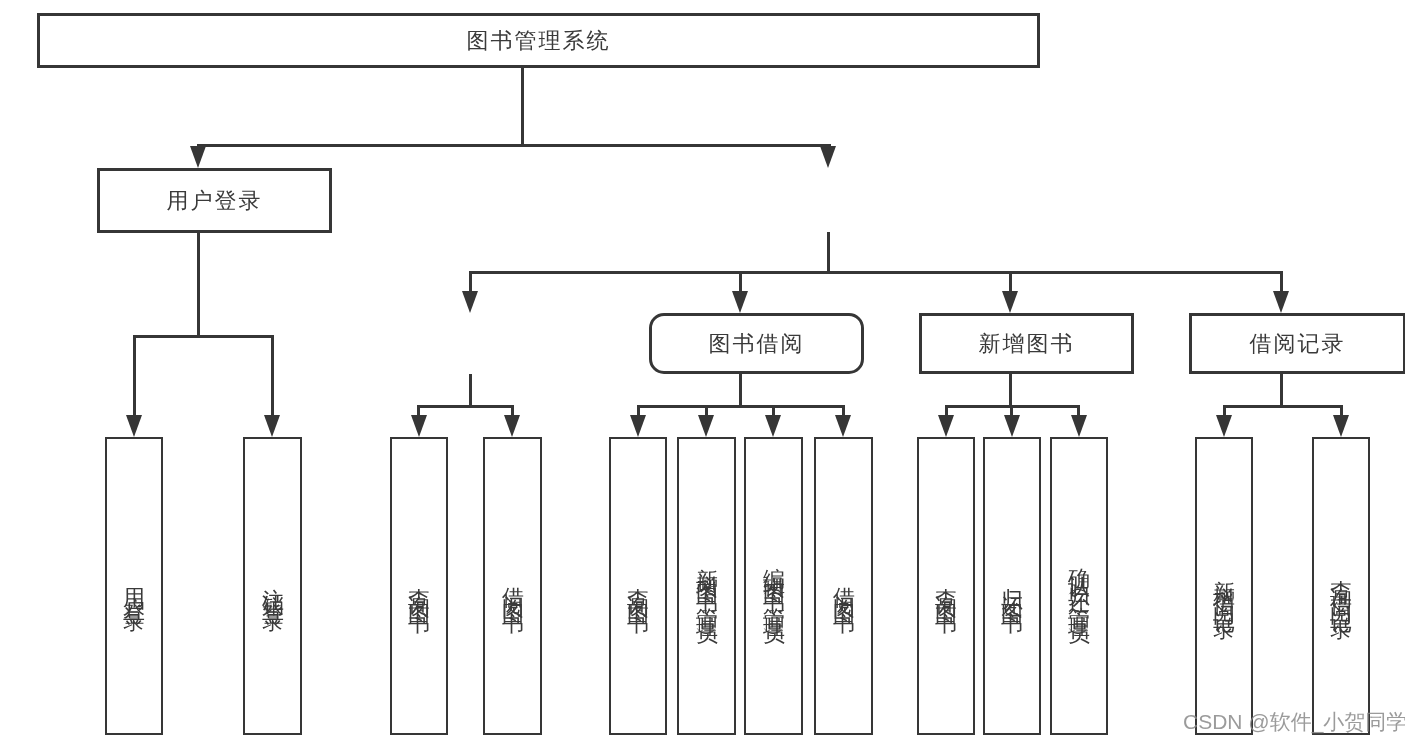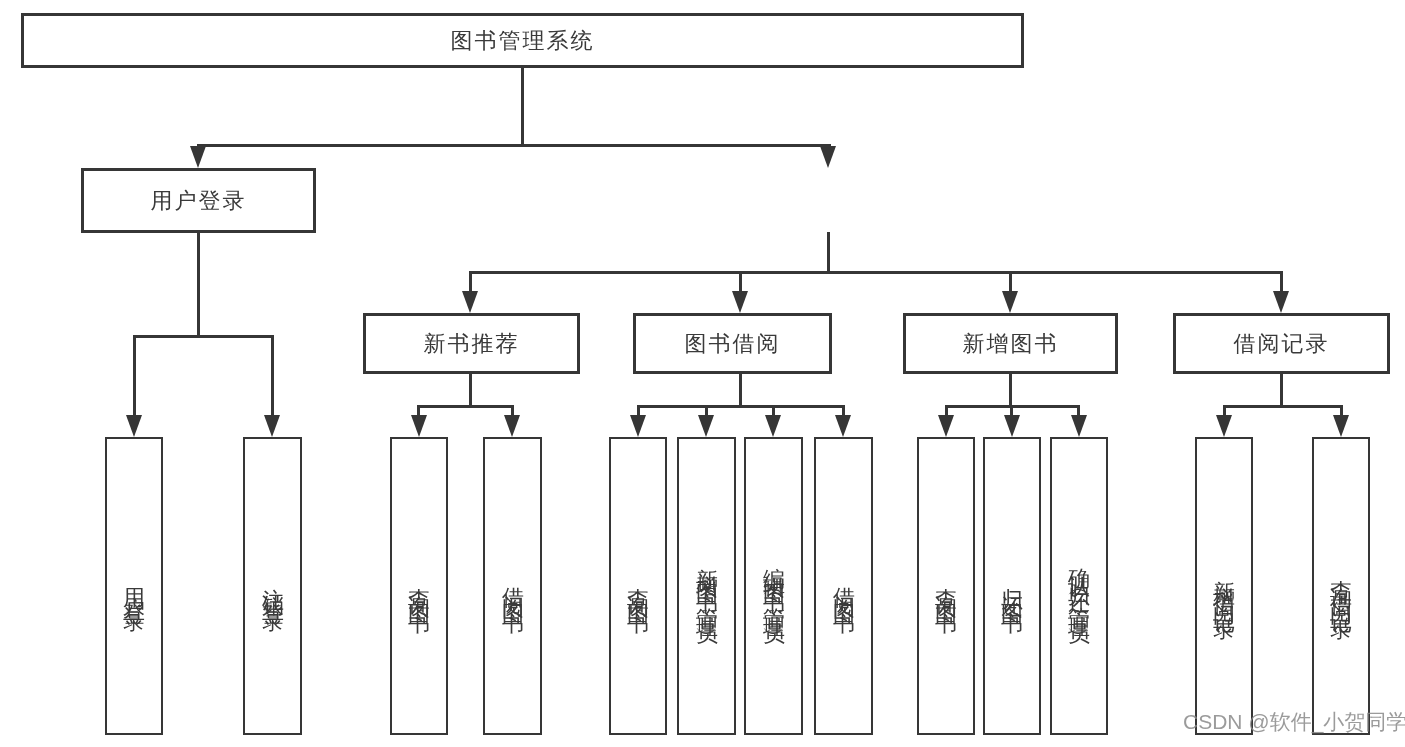--- a/index.html
+++ b/index.html
@@ -16,20 +16,21 @@
     position: absolute;
     box-sizing: border-box;
     background: #ffffff;
     border: 3px solid #363636;
     display: flex;
     align-items: center;
     justify-content: center;
     font-size: 22px;
     letter-spacing: 2px;
     white-space: nowrap;
+    margin-left: 16px;
   }
   .vbox {
     position: absolute;
     box-sizing: border-box;
     top: 437px;
     height: 298px;
     background: #ffffff;
     border: 2px solid #363636;
     writing-mode: vertical-rl;
     text-orientation: mixed;
@@ -58,22 +59,21 @@
 </style>
 </head>
 <body>
 
 <div class="canvas">
 
   <div class="hbox" style="left:21px; top:13px; width:1003px; height:55px;">图书管理系统</div>
 
   <div class="hbox" style="left:81px; top:168px; width:235px; height:65px;">用户登录</div>
 
-  <div class="hbox" style="left:363px; top:313px; width:217px; height:61px;">新书推荐</div>
-  <div class="hbox" style="left:633px; top:313px; width:199px; height:61px;">图书借阅</div>
+  <div class="hbox" style="left:633px; top:313px; width:215px; height:61px;border-radius:15px;">图书借阅</div>
   <div class="hbox" style="left:903px; top:313px; width:215px; height:61px;">新增图书</div>
   <div class="hbox" style="left:1173px; top:313px; width:217px; height:61px;">借阅记录</div>
 
   <div class="vbox" style="left:105px; width:58px;">用户登录</div>
   <div class="vbox" style="left:243px; width:59px;">注销登录</div>
 
   <div class="vbox" style="left:390px; width:58px;">查询图书</div>
   <div class="vbox" style="left:483px; width:59px;">借阅图书</div>
 
   <div class="vbox" style="left:609px; width:58px;">查询图书</div>

